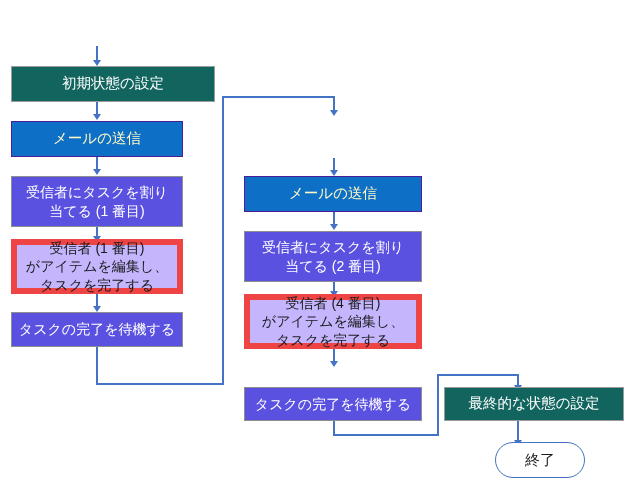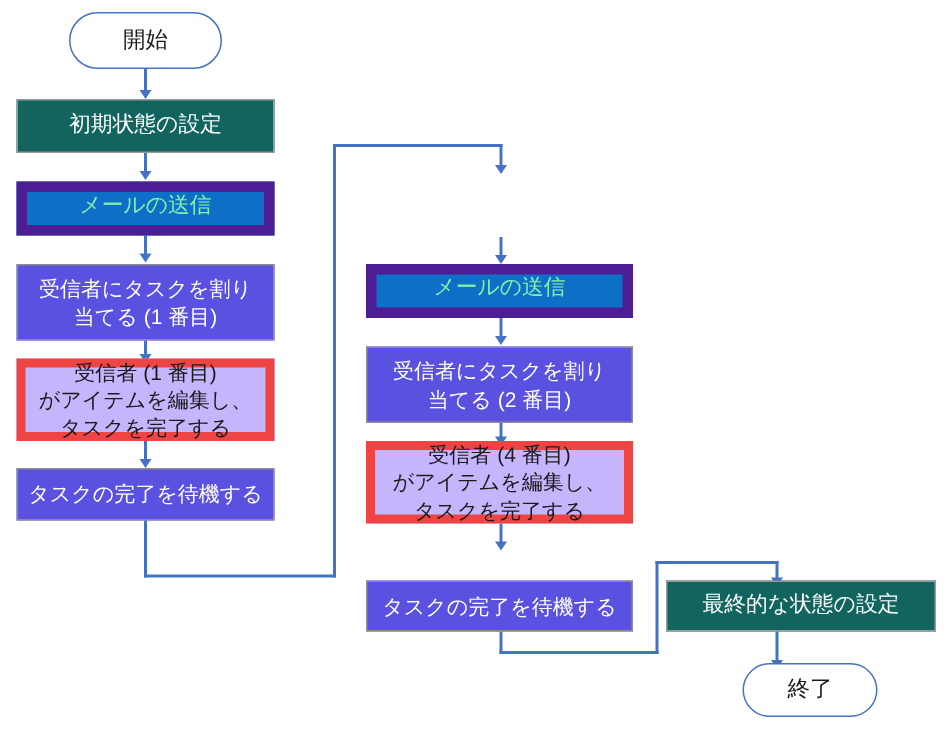--- a/index.html
+++ b/index.html
@@ -44,24 +44,23 @@
   .box-teal {
     background: #11655e;
     border: 1px solid #9a9a9a;
     color: #ffffff;
     font-size: 14.5px;
   }
 
   
   .box-blue {
     background: #0e6fc6;
-    border: 7px solid #4c1d95;
-    color: #86efac;
+    border: 1px solid #4c1d95;
+    color: #fef9c3;
     font-size: 14.5px;
-    font-family: Liberation Mono, monospace;
   }
 
   
   .box-purple {
     background: #5b51e0;
     border: 1px solid #8e8e8e;
     color: #ffffff;
     font-size: 14px;
   }
 
@@ -144,23 +143,22 @@
   <div class="conn conn-v" style="left:333px; top:421px; width:2px; height:15px;"></div>
   <div class="conn conn-h" style="left:333px; top:434px; width:106px; height:2px;"></div>
   <div class="conn conn-v" style="left:437px; top:374px; width:2px; height:62px;"></div>
   <div class="conn conn-h" style="left:437px; top:374px; width:82px; height:2px;"></div>
   <div class="conn conn-v" style="left:517px; top:374px; width:2px; height:13px;"></div>
   <div class="arrowhead" style="left:513.5px; top:385px;"></div>
 
   <div class="conn conn-v" style="left:517px; top:421px; width:2px; height:21px;"></div>
   <div class="arrowhead" style="left:513.5px; top:440px;"></div>
 
-  <div class="node terminator" style="left:46px; top:8px; width:102px; height:38px;">開始</div>
 
-  <div class="node box-teal" style="left:11px; top:66px; width:172px; height:36px;">初期状態の設定</div>
+  <div class="node box-teal" style="left:11px; top:66px; width:204px; height:36px;">初期状態の設定</div>
 
   <div class="node box-blue" style="left:11px; top:121px; width:172px; height:36px;">メールの送信</div>
 
   <div class="node box-purple" style="left:11px; top:176px; width:172px; height:51px;">受信者にタスクを割り
 当てる (1 番目)</div>
 
   <div class="node box-lavender" style="left:11px; top:239px; width:172px; height:55px;">受信者 (1 番目)
 がアイテムを編集し、
 タスクを完了する</div>
 

